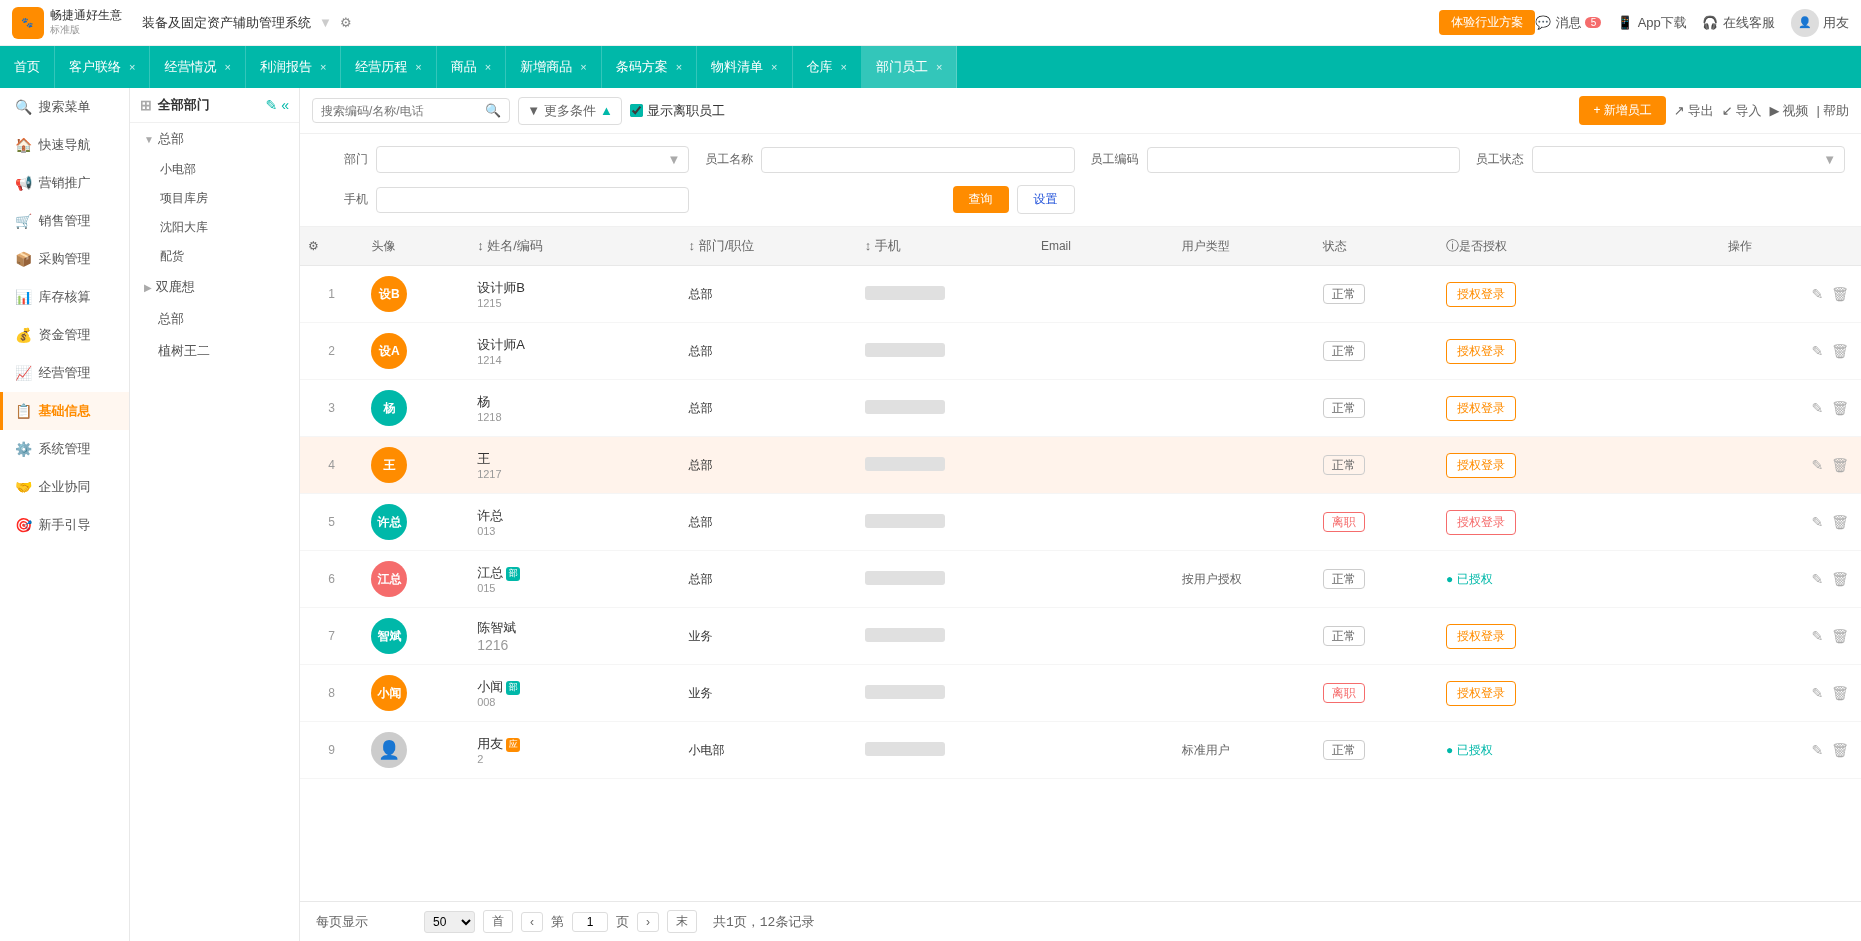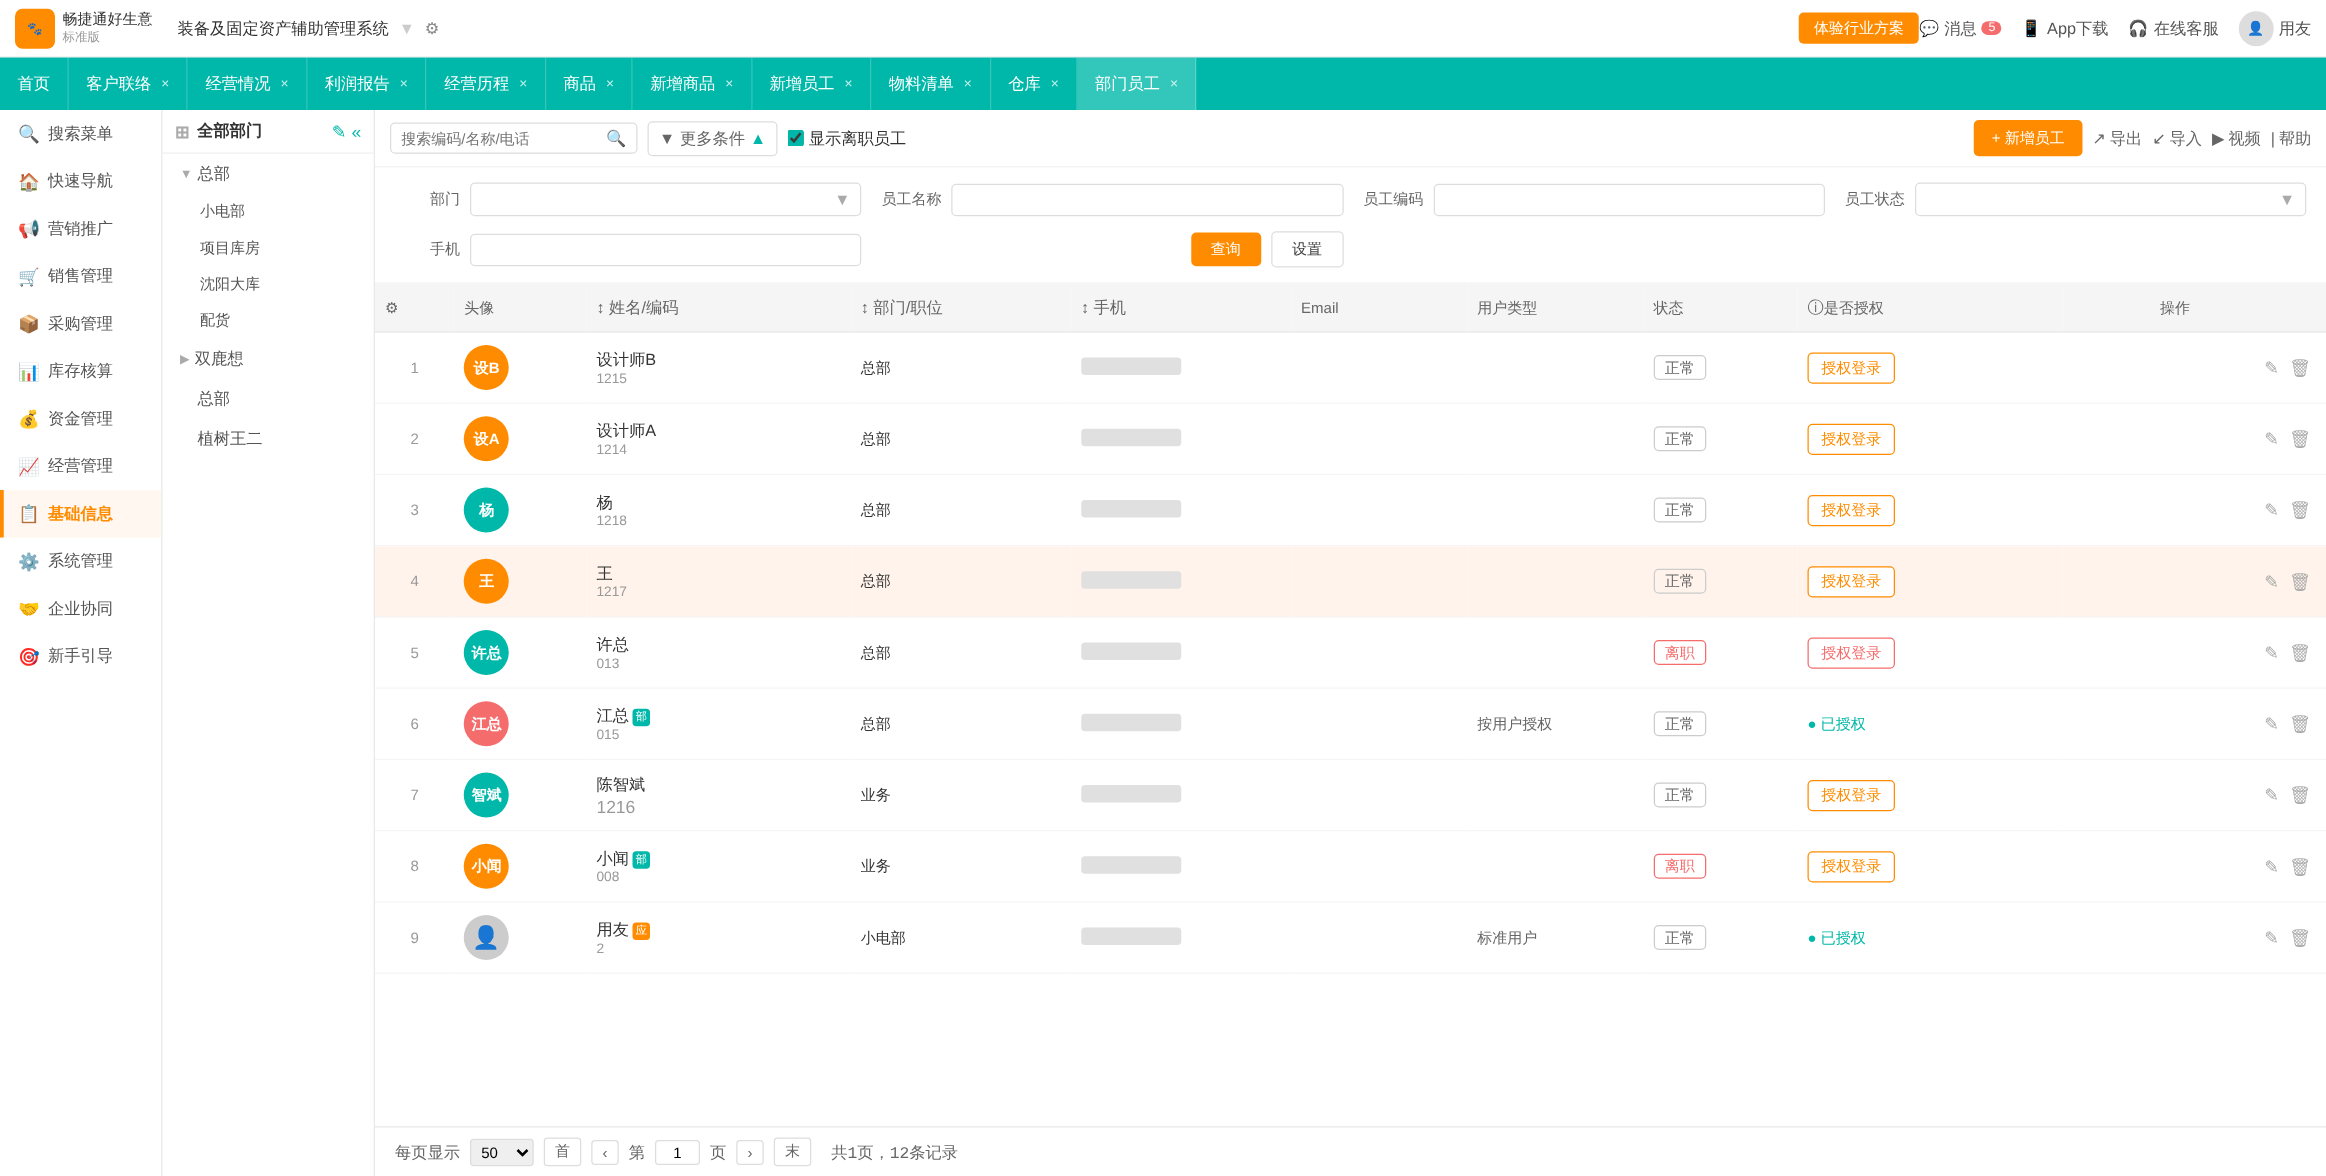--- a/index.html
+++ b/index.html
@@ -149,21 +149,21 @@
       display: flex; align-items: center; justify-content: space-between;
     }
     .filter-actions {
       display: flex; align-items: center; gap: 8px; justify-content: flex-end;
     }
     .btn-query {
       background: #ff8c00; color: white; border: none; border-radius: 4px;
       padding: 5px 16px; cursor: pointer; font-size: 12px;
     }
     .btn-reset {
-      background: white; color: #404040; border: 1px solid #ddd; border-radius: 4px;
+      background: white; color: #1d4ed8; border: 1px solid #ddd; border-radius: 4px;
       padding: 5px 16px; cursor: pointer; font-size: 12px;
     }
 
     
     .table-container {
       flex: 1;
       overflow-y: auto;
       background: white;
     }
     table {
@@ -204,21 +204,21 @@
     .page-btn {
       border: 1px solid #ddd; background: white; border-radius: 3px;
       padding: 2px 8px; cursor: pointer; color: #666; font-size: 12px;
     }
     .page-input {
       border: 1px solid #ddd; border-radius: 3px;
       padding: 2px 6px; width: 36px; text-align: center; font-size: 12px; outline: none;
     }
     .per-page-select {
       border: 1px solid #ddd; border-radius: 3px;
-      padding: 2px 4px; font-size: 12px; outline: none;
+      padding: 2px 4px; font-size: 12px; outline: none; margin-left: 48px;
     }
 
     
     .left-nav {
       width: 130px;
       background: white;
       border-right: 1px solid #e8e8e8;
       flex-shrink: 0;
       overflow-y: auto;
     }
@@ -341,21 +341,21 @@
     </div>
     <div class="nav-tab">
       <span>商品</span>
       <span class="close-x">×</span>
     </div>
     <div class="nav-tab">
       <span>新增商品</span>
       <span class="close-x">×</span>
     </div>
     <div class="nav-tab">
-      <span>新增员工</span>
+      <span>条码方案</span>
       <span class="close-x">×</span>
     </div>
     <div class="nav-tab">
       <span>物料清单</span>
       <span class="close-x">×</span>
     </div>
     <div class="nav-tab">
       <span>仓库</span>
       <span class="close-x">×</span>
     </div>

